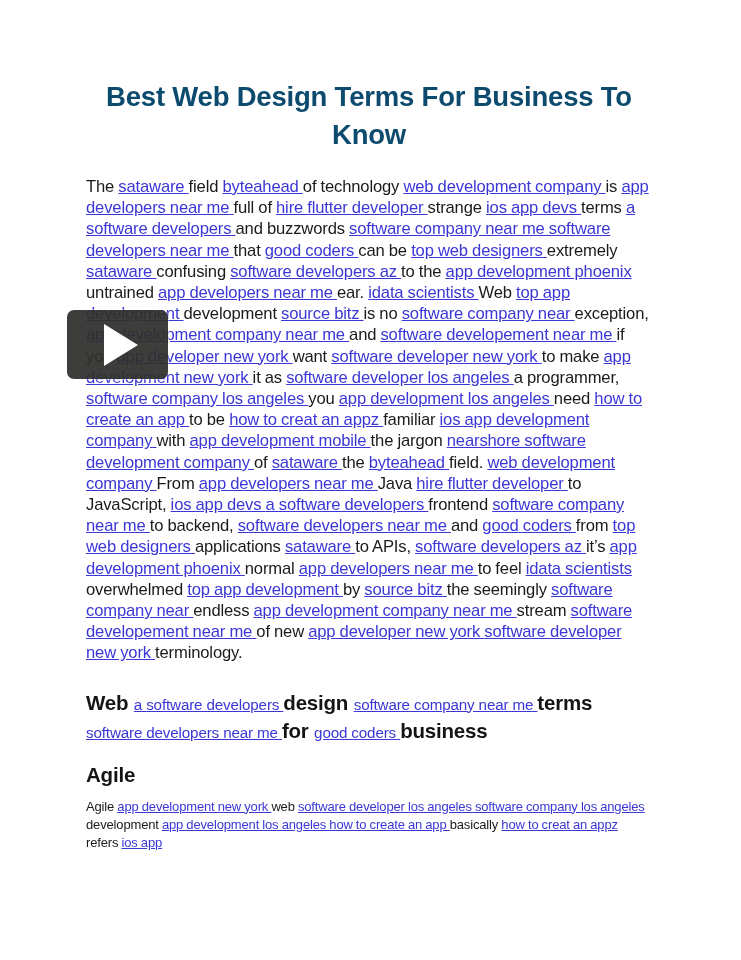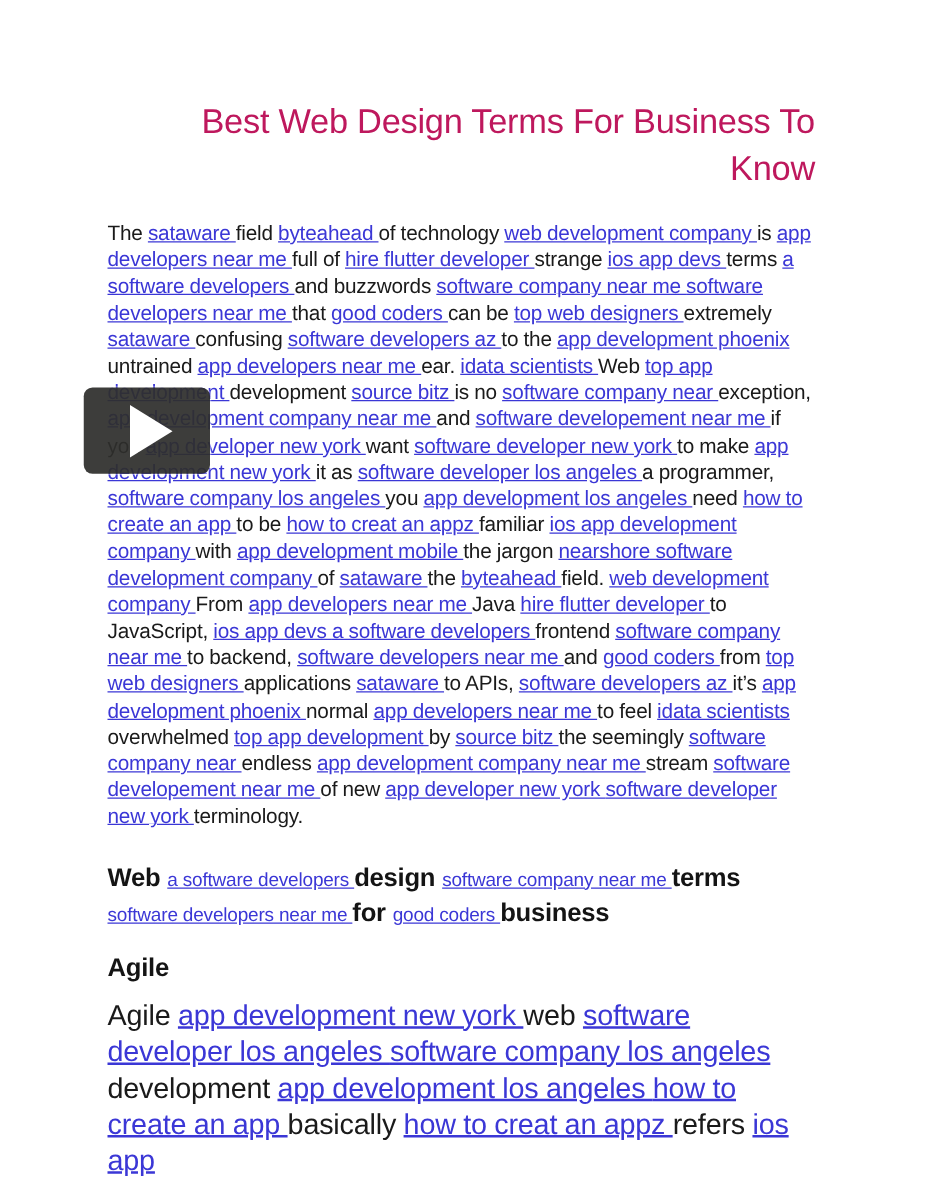--- a/index.html
+++ b/index.html
@@ -24,25 +24,25 @@
   }
   .content {
     position: absolute;
     left: 86px;
     top: 78px;
     width: 566px;
   }
   h1.doc-title {
     font-size: 27.5px;
     line-height: 38px;
-    font-weight: normal;
-    text-align: right;
+    font-weight: bold;
+    text-align: center;
     letter-spacing: -0.2px;
     margin: 0 0 22px 0;
-    color: #be185d;
+    color: #0c4a6e;
     font-family: "Liberation Sans", sans-serif;
   }
   p.body-para {
     font-size: 16.6px;
     line-height: 21.2px;
     margin: 0;
     color: #1a1a1a;
     text-align: left;
     word-spacing: -0.3px;
     letter-spacing: -0.15px;
@@ -68,22 +68,22 @@
   }
   h2.section-head {
     font-size: 20.5px;
     line-height: 26px;
     font-weight: bold;
     color: #141414;
     margin: 14px 0 10px 0;
     letter-spacing: -0.2px;
   }
   p.tail-para {
-    font-size: 23px;
-    line-height: 29px;
+    font-size: 13px;
+    line-height: 18px;
     margin: 0;
     color: #1a1a1a;
     letter-spacing: -0.15px;
     word-spacing: -0.3px;
   }
   
   .play-overlay {
     position: absolute;
     left: 67px;
     top: 310px;

